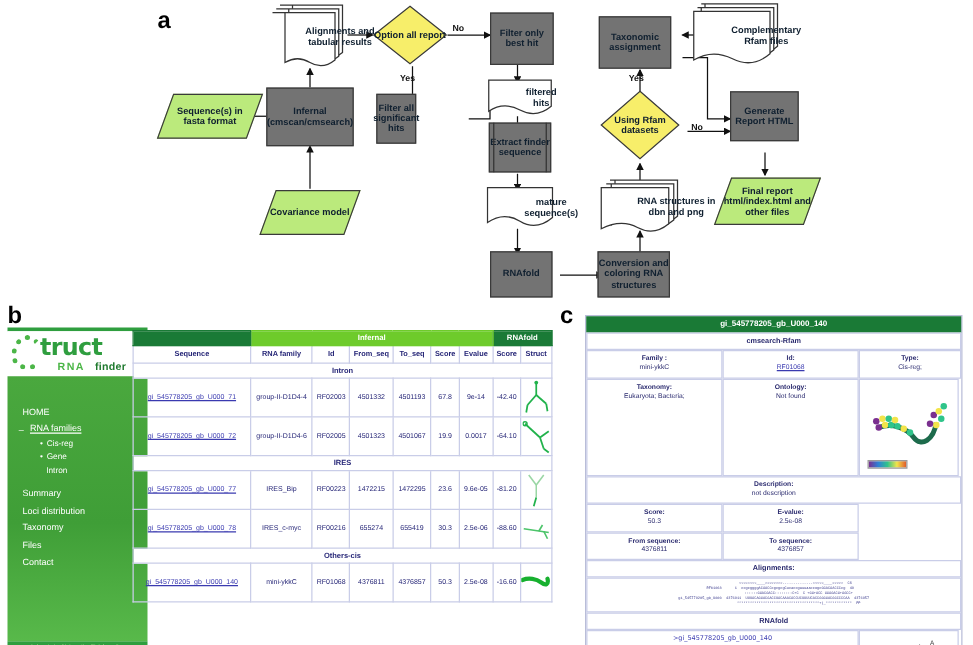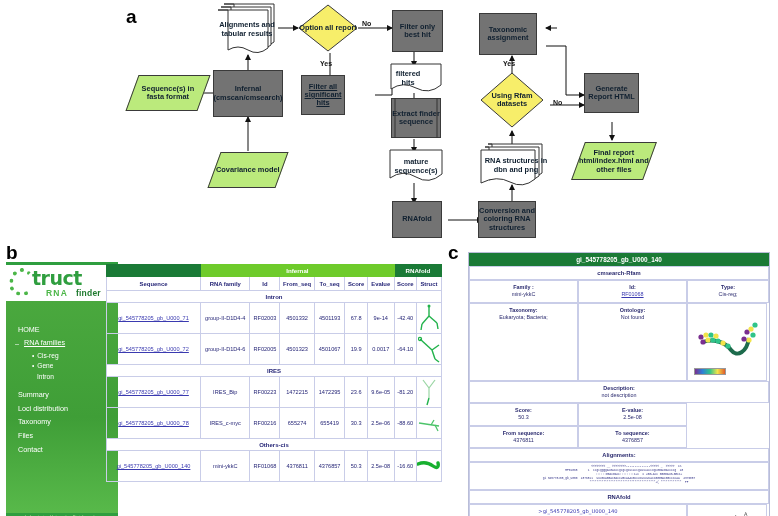--- a/index.html
+++ b/index.html
@@ -16,21 +16,21 @@
         color:#102030;}
   .proc{background:#737373;border:1px solid #3a3a3a;font-size:7.4px;}
   .para{background:#bbea7c;border:1px solid #3a3a3a;font-size:7.4px;
         transform:skewX(-20deg);}
   .para > span{display:block;transform:skewX(20deg);}
   .dec{background:#f7ee6a;border:1px solid #3a3a3a;font-size:7.4px;}
   .dec-inner{position:absolute;inset:0;display:flex;align-items:center;justify-content:center;}
   .doc{position:absolute;font-size:7.4px;font-weight:bold;text-align:center;color:#102030;}
   .doc svg{position:absolute;left:0;top:0;}
   .doc .doc-t{position:relative;z-index:2;display:flex;align-items:center;justify-content:center;
-       width:100%;height:100%;line-height:1.15;}
+       width:100%;height:100%;line-height:1.15;margin-left:25px;}
   .lbl{position:absolute;font-size:7px;font-weight:bold;color:#111;}
   .flow-svg{position:absolute;left:0;top:0;width:778px;height:240px;pointer-events:none;}
 
   
   #panel-b{position:absolute;left:0;top:240px;width:446px;height:276px;}
   #site-side{position:absolute;left:6px;top:22px;width:112px;height:248px;
              border-top:3px solid #2f9e3f;background:#fff;}
   #logo{height:36px;position:relative;background:#fff;}
   #logo .lg-s{position:absolute;left:3px;top:3px;width:26px;height:28px;
        border:4px dotted #4cb648;border-radius:50% 50% 50% 50%/60% 60% 40% 40%;
@@ -136,21 +136,21 @@
   </div>
   <div class="node para" style="left:214px;top:152px;width:68px;height:36px;">
     <span>Covariance model</span>
   </div>
   <div class="node para" style="left:578px;top:142px;width:72px;height:38px;">
     <span>Final report html/index.html and other files</span>
   </div>
 
   <div class="node proc" style="left:213px;top:70px;width:70px;height:47px;">Infernal (cmscan/cmsearch)</div>
   <div class="node proc" style="left:392px;top:10px;width:51px;height:42px;">Filter only best hit</div>
-  <div class="node proc" style="left:301px;top:75px;width:44px;height:40px;text-decoration:underline;">Filter all significant hits</div>
+  <div class="node proc" style="left:301px;top:75px;width:32px;height:40px;">Filter all significant hits</div>
   <div class="node proc" style="left:391px;top:98px;width:50px;height:40px;">
     <span style="position:absolute;left:394px;"></span>
     <span>Extract finder sequence</span>
   </div>
   <div class="node proc" style="left:392px;top:201px;width:50px;height:37px;">RNAfold</div>
   <div class="node proc" style="left:478px;top:201px;width:58px;height:37px;">Conversion and coloring RNA structures</div>
   <div class="node proc" style="left:479px;top:13px;width:58px;height:42px;">Taxonomic assignment</div>
   <div class="node proc" style="left:567px;top:73px;width:55px;height:40px;margin-left:17px;">Generate Report HTML</div>
 
   <div class="node dec" style="left:298px;top:4px;width:60px;height:48px;border:none;background:none;">
@@ -191,20 +191,28 @@
 
   <div class="doc" style="left:480px;top:143px;width:64px;height:45px;">
     <svg width="64" height="45">
       <path d="M8,1 H62 V30 Q50,40 37,33 Q24,26 12,34 V1 Z" fill="#fff" stroke="#333"></path>
       <path d="M5,4 H59 V33 Q47,43 34,36 Q21,29 9,37 V4 Z" fill="#fff" stroke="#333"></path>
       <path d="M1,7 H55 V36 Q43,46 30,39 Q17,32 1,40 V7 Z" fill="#fff" stroke="#333"></path>
     </svg>
     <div class="doc-t" style="padding-bottom:9px;padding-left:4px;">RNA structures in dbn and png</div>
   </div>
 
+  <div class="doc" style="left:552px;top:2px;width:72px;height:54px;">
+    <svg width="72" height="54">
+      <path d="M9,1 H70 V35 Q56,47 40,39 Q24,31 12,40 V1 Z" fill="#fff" stroke="#333"></path>
+      <path d="M6,4 H67 V38 Q53,50 37,42 Q21,34 9,43 V4 Z" fill="#fff" stroke="#333"></path>
+      <path d="M3,7 H64 V41 Q50,53 34,45 Q18,37 3,46 V7 Z" fill="#fff" stroke="#333"></path>
+    </svg>
+    <div class="doc-t" style="padding-bottom:12px;padding-right:2px;">Complementary Rfam files</div>
+  </div>
 
   <svg style="position:absolute;left:391px;top:98px;" width="50" height="40">
     <line x1="4" y1="0" x2="4" y2="40" stroke="#333" stroke-width="1"></line>
     <line x1="46" y1="0" x2="46" y2="40" stroke="#333" stroke-width="1"></line>
   </svg>
 </div>
 
 <div id="panel-b">
   <div class="panel-letter" style="left:6px;top:2px;">b</div>
 

